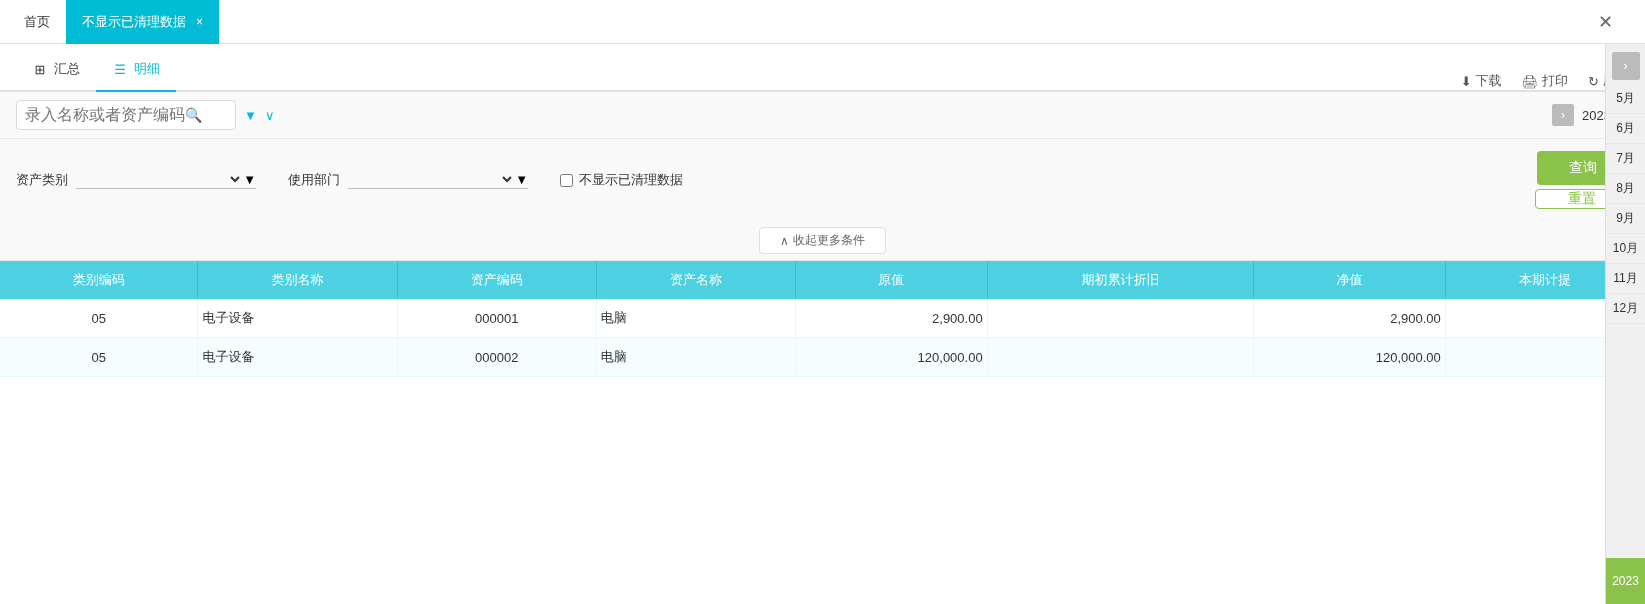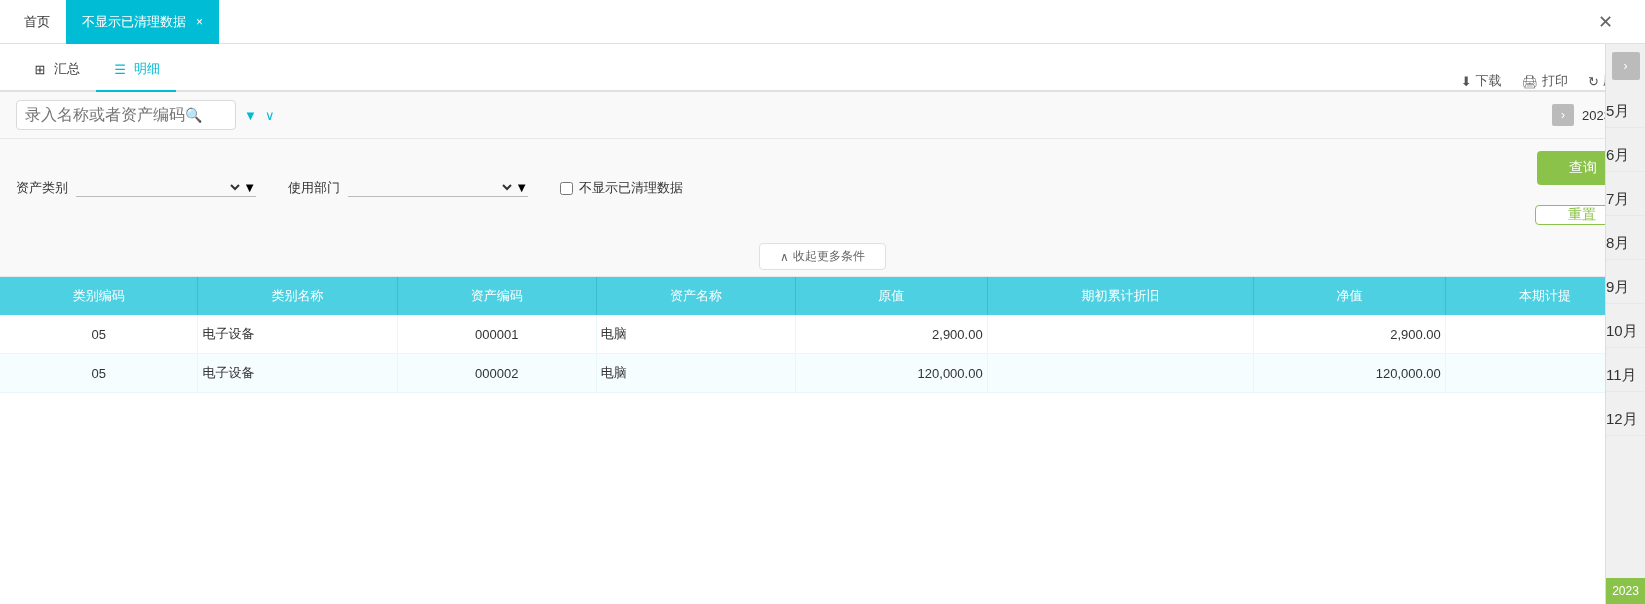--- a/index.html
+++ b/index.html
@@ -220,21 +220,21 @@
       border: 1px solid #8bc34a;
       border-radius: 4px;
       padding: 0 32px;
       font-size: 14px;
       cursor: pointer;
       margin-left: auto;
     }
     .action-buttons {
       display: flex;
       flex-direction: column;
-      gap: 20px;
+      gap: 4px;
       margin-left: auto;
     }
 
     
     .collapse-bar {
       display: flex;
       justify-content: center;
       align-items: center;
       padding: 6px 0;
       background: #f9f9f9;
@@ -330,33 +330,32 @@
     .sidebar-months {
       display: flex;
       flex-direction: column;
       align-items: center;
       margin-top: 4px;
       gap: 0;
       width: 100%;
     }
     .sidebar-month {
       width: 100%;
-      text-align: left;
+      text-align: center;
       padding: 6px 0;
-      font-size: 15px;
+      font-size: 12px;
       color: #333;
       cursor: pointer;
       border-bottom: 1px solid #e8e8e8;
-      margin-top: 12px;
     }
     .sidebar-year-badge {
       background: #8bc34a;
       color: #fff;
       font-size: 12px;
-      padding: 6px 6px;
+      padding: 16px 6px;
       width: 100%;
       text-align: center;
       margin-top: auto;
     }
 
     
     .search-right {
       margin-left: auto;
       display: flex;
       align-items: center;

